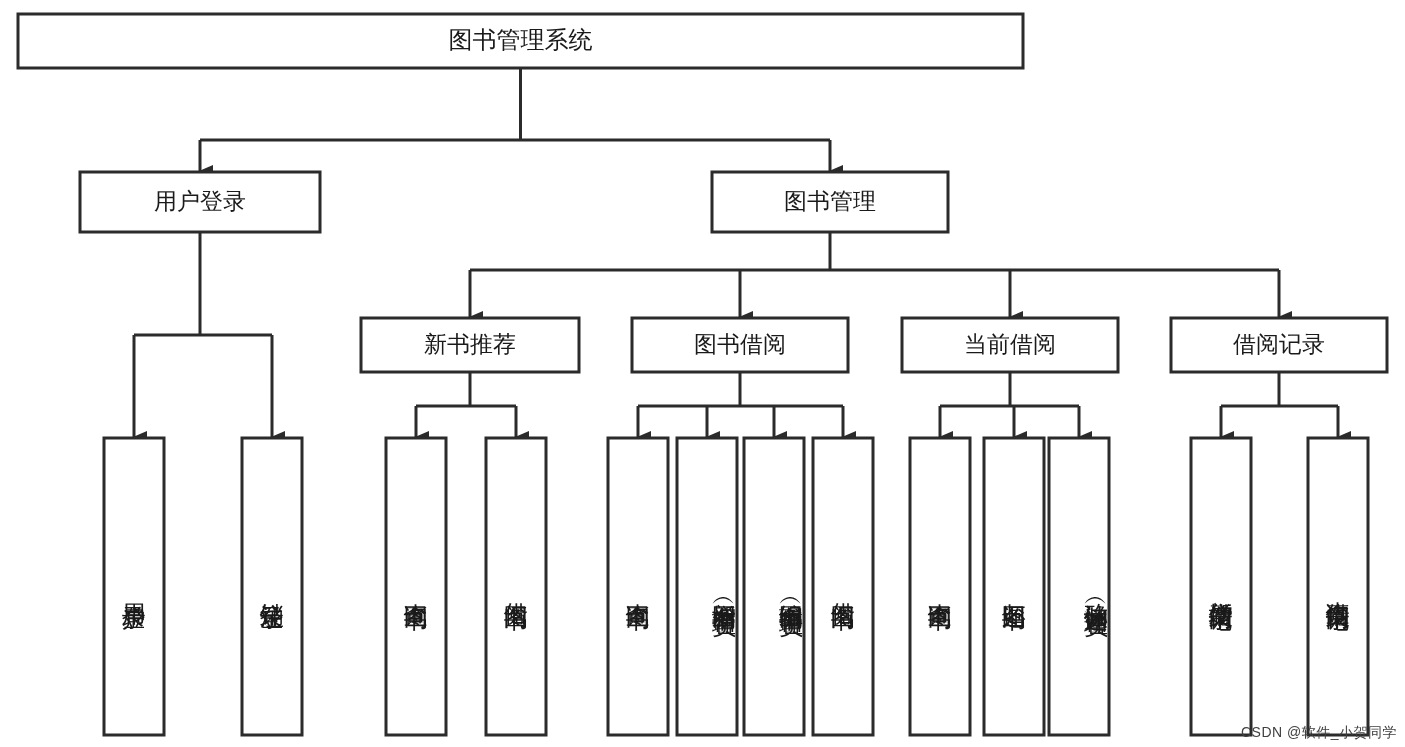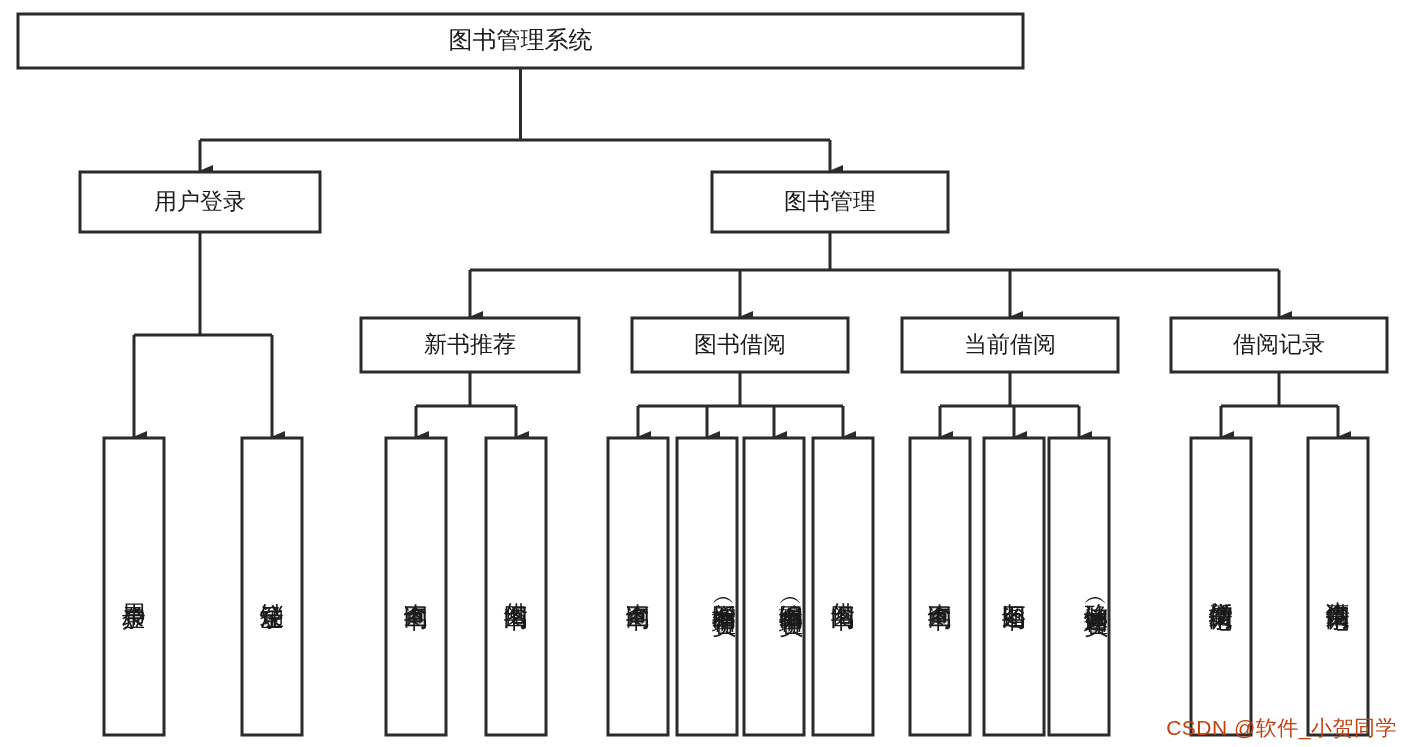--- a/index.html
+++ b/index.html
@@ -67,22 +67,22 @@
     letter-spacing: 1.5px;
     text-align: center;
     white-space: nowrap;
     pointer-events: none;
   }
   .watermark {
     position: absolute;
     right: 8px;
     bottom: 5px;
     font-family: "Liberation Sans", "DejaVu Sans", sans-serif;
-    font-size: 21px;
-    color: #c2410c;
+    font-size: 14px;
+    color: #404040;
     white-space: nowrap;
     letter-spacing: 0.5px;
   }
 </style>
 </head>
 <body>
 
 <div id="diagram-root">
 
   <svg class="diagram-canvas" viewBox="0 0 1405 747">

